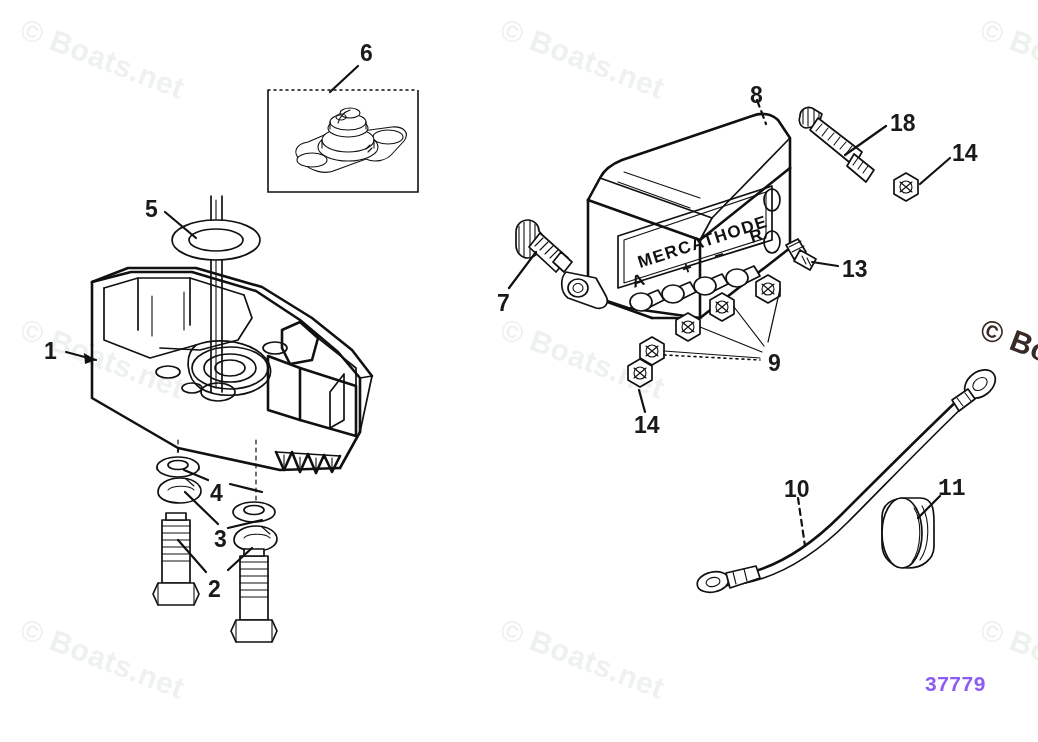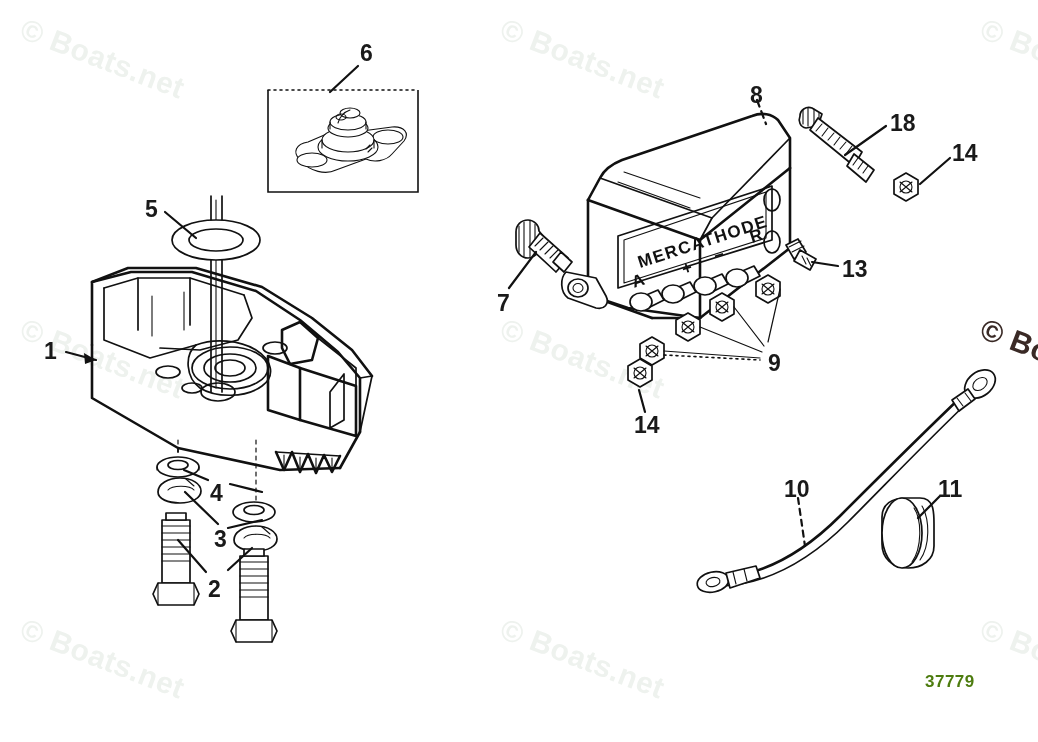--- a/index.html
+++ b/index.html
@@ -49,23 +49,23 @@
     font-size: 23px;
     font-weight: bold;
     color: #1a1a1a;
     line-height: 1;
   }
   #partnum {
     position: absolute;
     left: 925px;
     top: 672px;
     font-family: "Liberation Sans", sans-serif;
-    font-size: 17px;
+    font-size: 21px;
     font-weight: bold;
-    color: #4d7c0f;
+    color: #8b5cf6;
     letter-spacing: 0.5px;
   }
   svg { display: block; }
   .ln  { fill: none; stroke: #111111; stroke-width: 1.7; stroke-linejoin: round; stroke-linecap: round; }
   .ln2 { fill: none; stroke: #111111; stroke-width: 2.6; stroke-linejoin: round; stroke-linecap: round; }
   .lnt { fill: none; stroke: #111111; stroke-width: 1.1; stroke-linejoin: round; stroke-linecap: round; }
   .fillw { fill: #ffffff; stroke: #111111; stroke-width: 1.7; stroke-linejoin: round; }
   .fillwt { fill: #ffffff; stroke: #111111; stroke-width: 1.1; stroke-linejoin: round; }
   .leader { fill: none; stroke: #111111; stroke-width: 2.2; stroke-linecap: round; }
   .leader-thin { fill: none; stroke: #111111; stroke-width: 1.2; stroke-linecap: round; }
@@ -383,21 +383,21 @@
     <div class="callout" style="left:44px;  top:340px;">1</div>
     <div class="callout" style="left:208px; top:578px;">2</div>
     <div class="callout" style="left:214px; top:528px;">3</div>
     <div class="callout" style="left:210px; top:482px;">4</div>
     <div class="callout" style="left:145px; top:198px;">5</div>
     <div class="callout" style="left:360px; top:42px;">6</div>
     <div class="callout" style="left:497px; top:292px;">7</div>
     <div class="callout" style="left:750px; top:84px;">8</div>
     <div class="callout" style="left:768px; top:352px;">9</div>
     <div class="callout" style="left:784px; top:478px;">10</div>
-    <div class="callout" style="left:938px; top:478px;">11</div>
+    <div class="callout" style="left:938px; top:478px;font-family:Liberation Mono, monospace;">11</div>
     <div class="callout" style="left:842px; top:258px;">13</div>
     <div class="callout" style="left:890px; top:112px;">18</div>
     <div class="callout" style="left:952px; top:142px;">14</div>
     <div class="callout" style="left:634px; top:414px;">14</div>
   </div>
 
   <div id="partnum">37779</div>
 
 </div>
 

